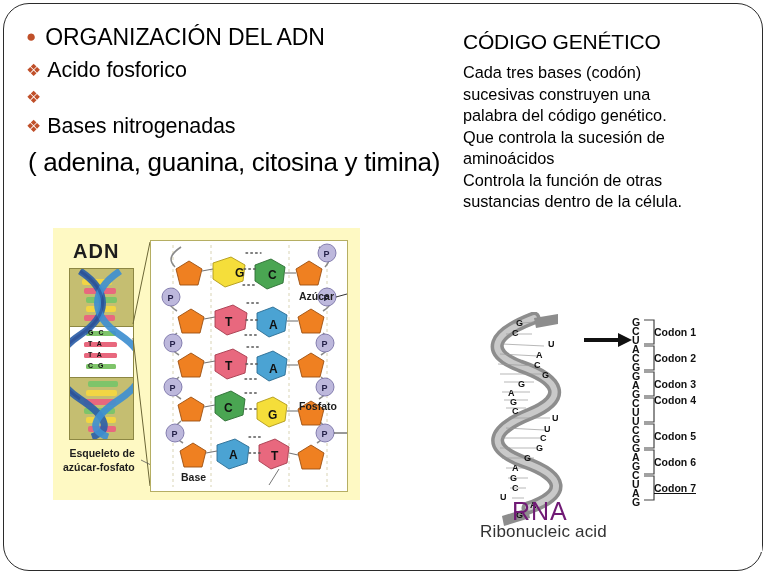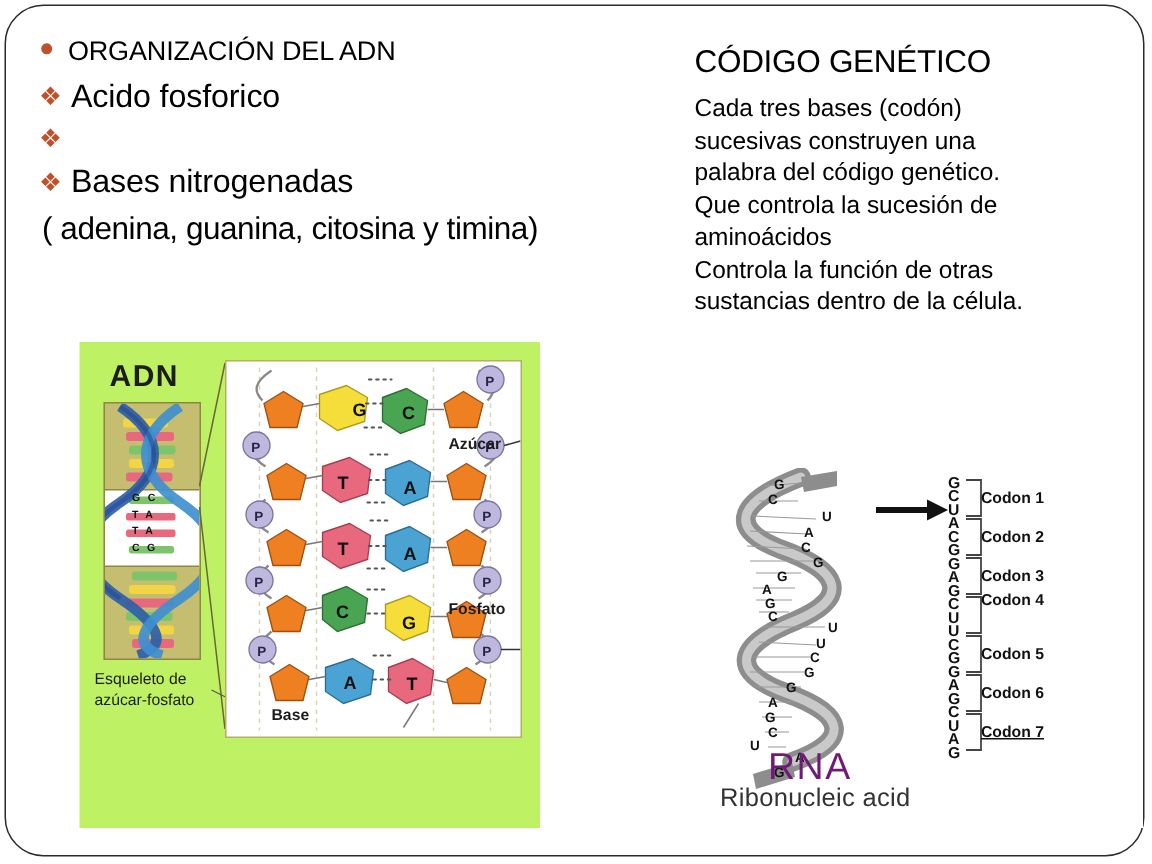--- a/index.html
+++ b/index.html
@@ -54,36 +54,36 @@
     position: relative;
     top: -1px;
   }
   .bullet-text {
     color: #000000;
     font-size: 21.5px;
     line-height: 1.18;
     letter-spacing: -0.1px;
     white-space: nowrap;
   }
-  .l1 .bullet-text { font-size: 18px; }
+  .l1 .bullet-text { font-size: 23px; }
   .plain-line {
     color: #000;
-    font-size: 21px;
+    font-size: 26px;
     margin-top: 4px;
     margin-left: 2px;
     white-space: nowrap;
     letter-spacing: -0.3px;
   }
 
   
   #dna-figure {
     position: absolute;
     left: 53px; top: 228px;
-    width: 307px; height: 324px;
-    background: #bef264;
+    width: 307px; height: 272px;
+    background: #fef9c3;
     overflow: hidden;
   }
   #dna-title {
     position: absolute;
     left: 20px; top: 12px;
     font-size: 20px;
     font-weight: bold;
     color: #1d1d1d;
     letter-spacing: 1px;
   }
@@ -108,23 +108,24 @@
     font-weight: bold;
     color: #111;
     letter-spacing: 5px;
   }
   #helix-svg { position: absolute; left:0; top:0; }
 
   #skel-label {
     position: absolute;
     left: 10px; top: 218px;
     font-size: 10.5px;
-    font-weight: normal;
+    font-weight: bold;
     color: #1d1d1d;
     line-height: 1.35;
+    text-align: right;
   }
   
   #ladder {
     position: absolute;
     left: 97px; top: 12px;
     width: 196px; height: 250px;
     background: #ffffff;
     border: 1px solid #b5ae63;
   }
   #ladder-svg { position: absolute; left: 0; top: 0; }

